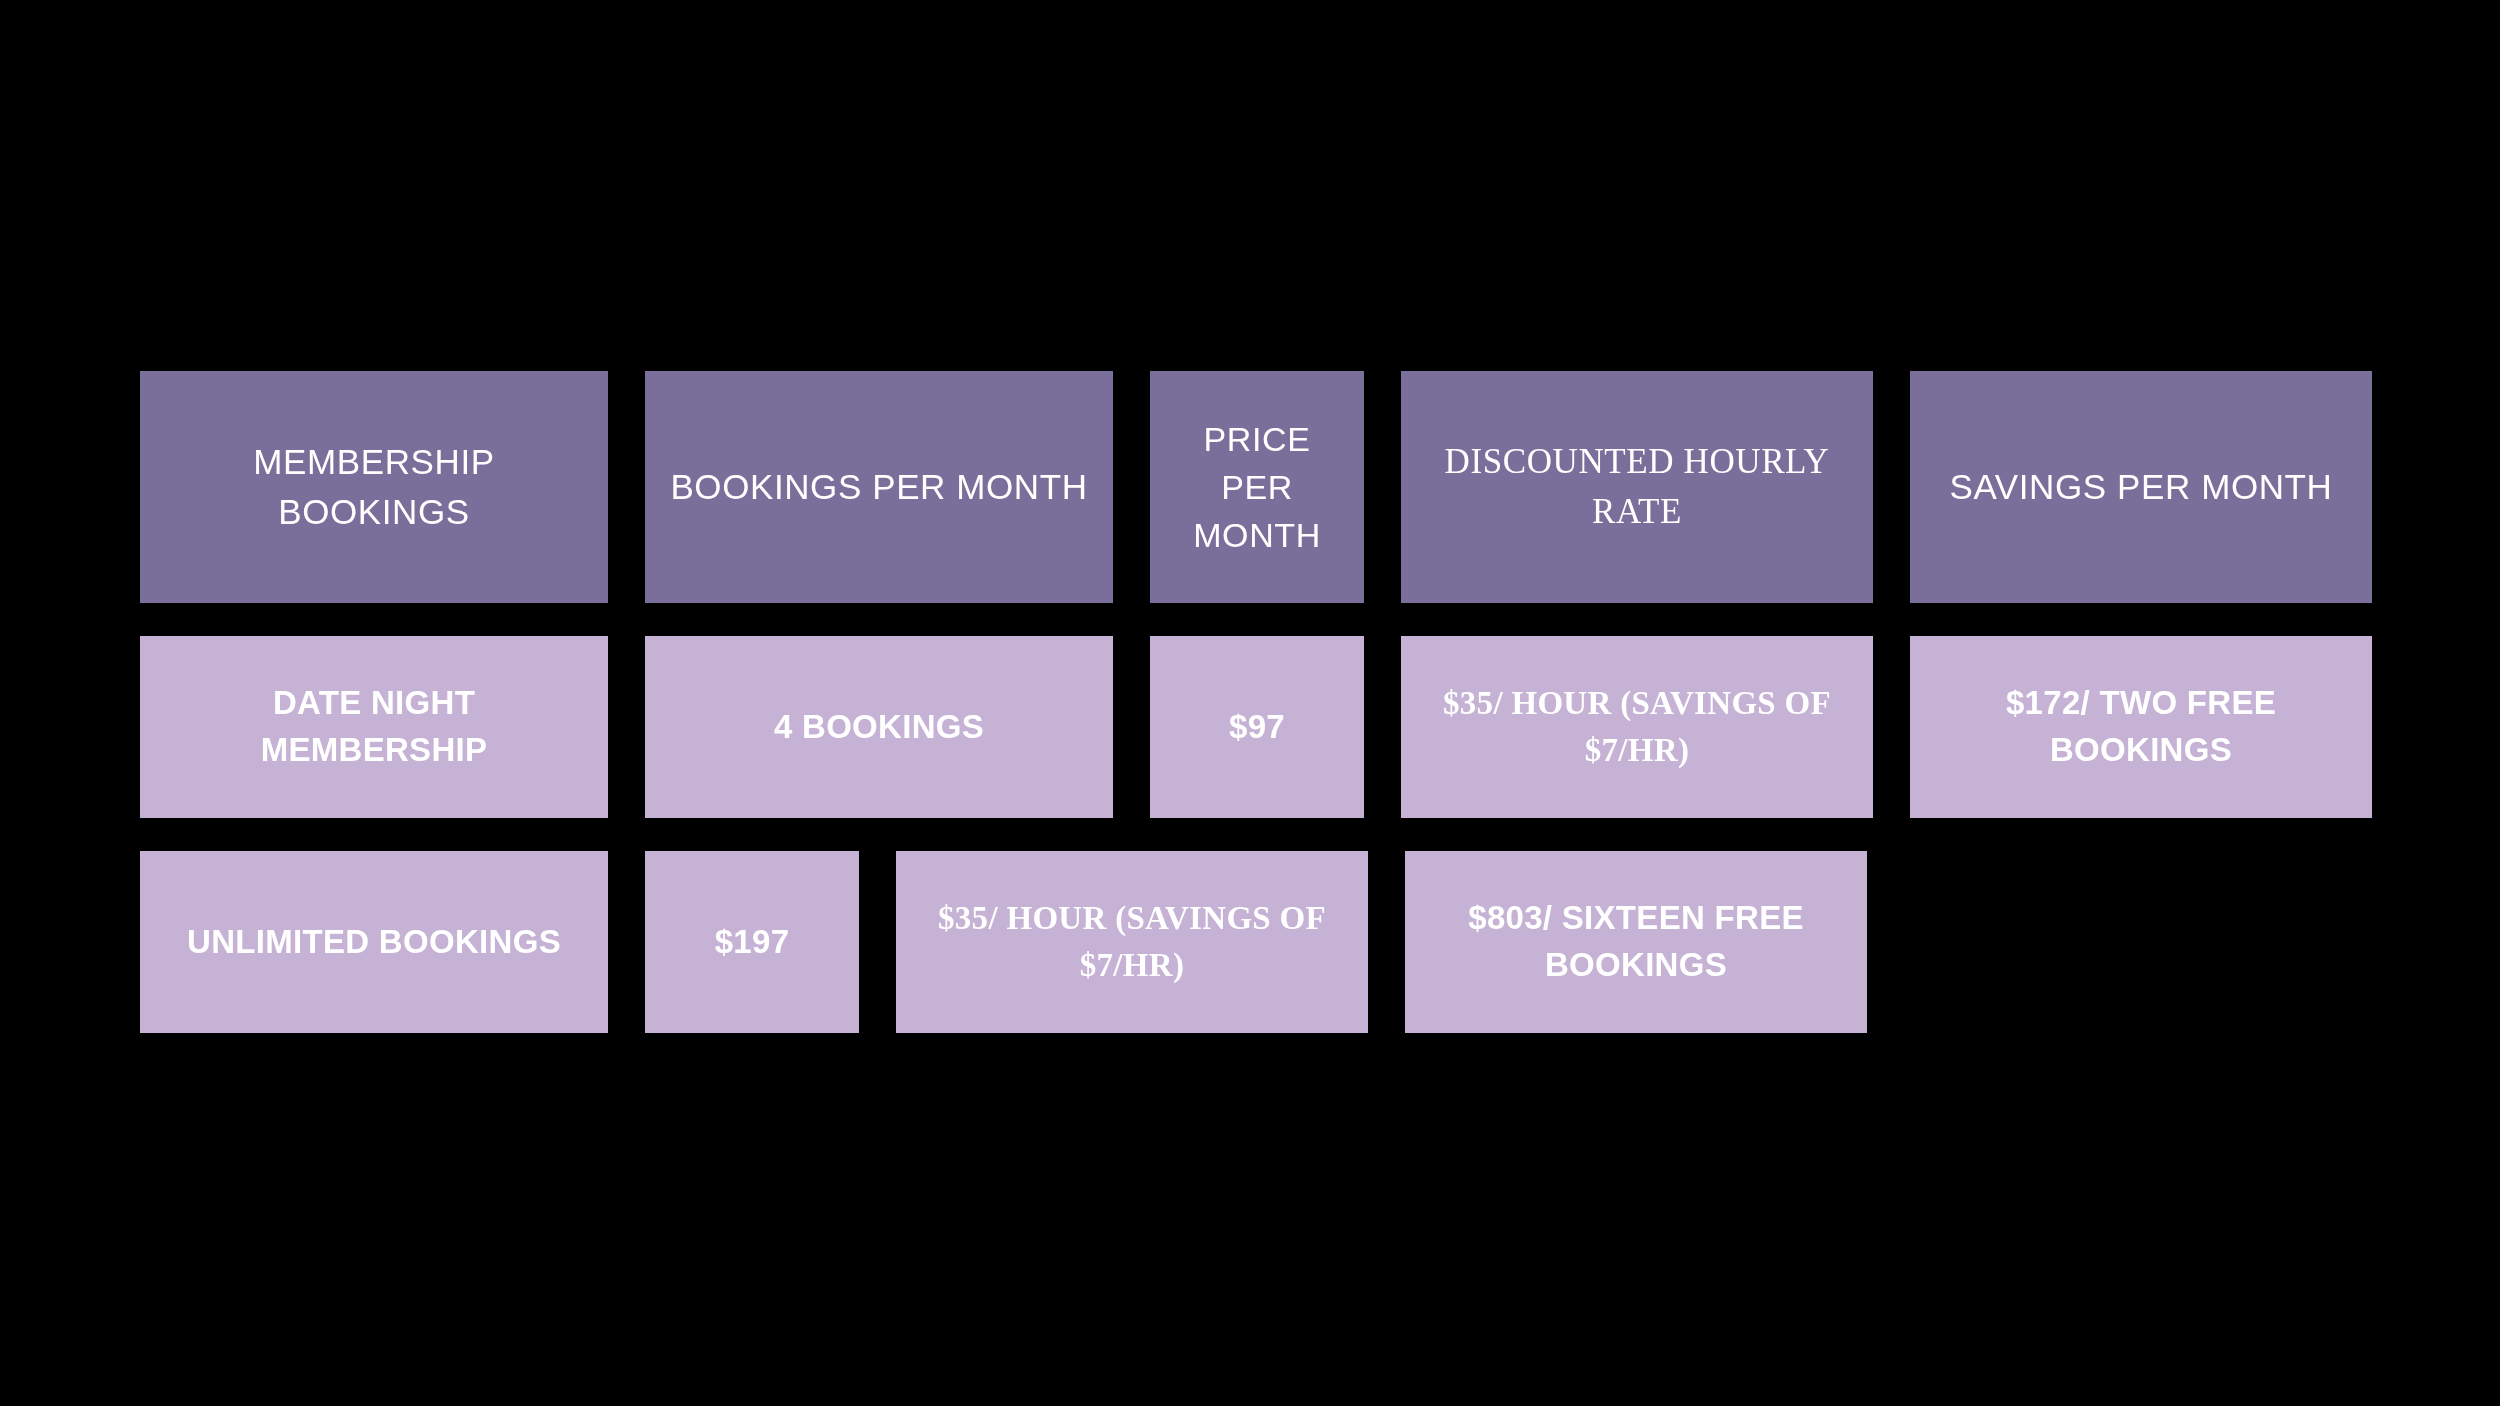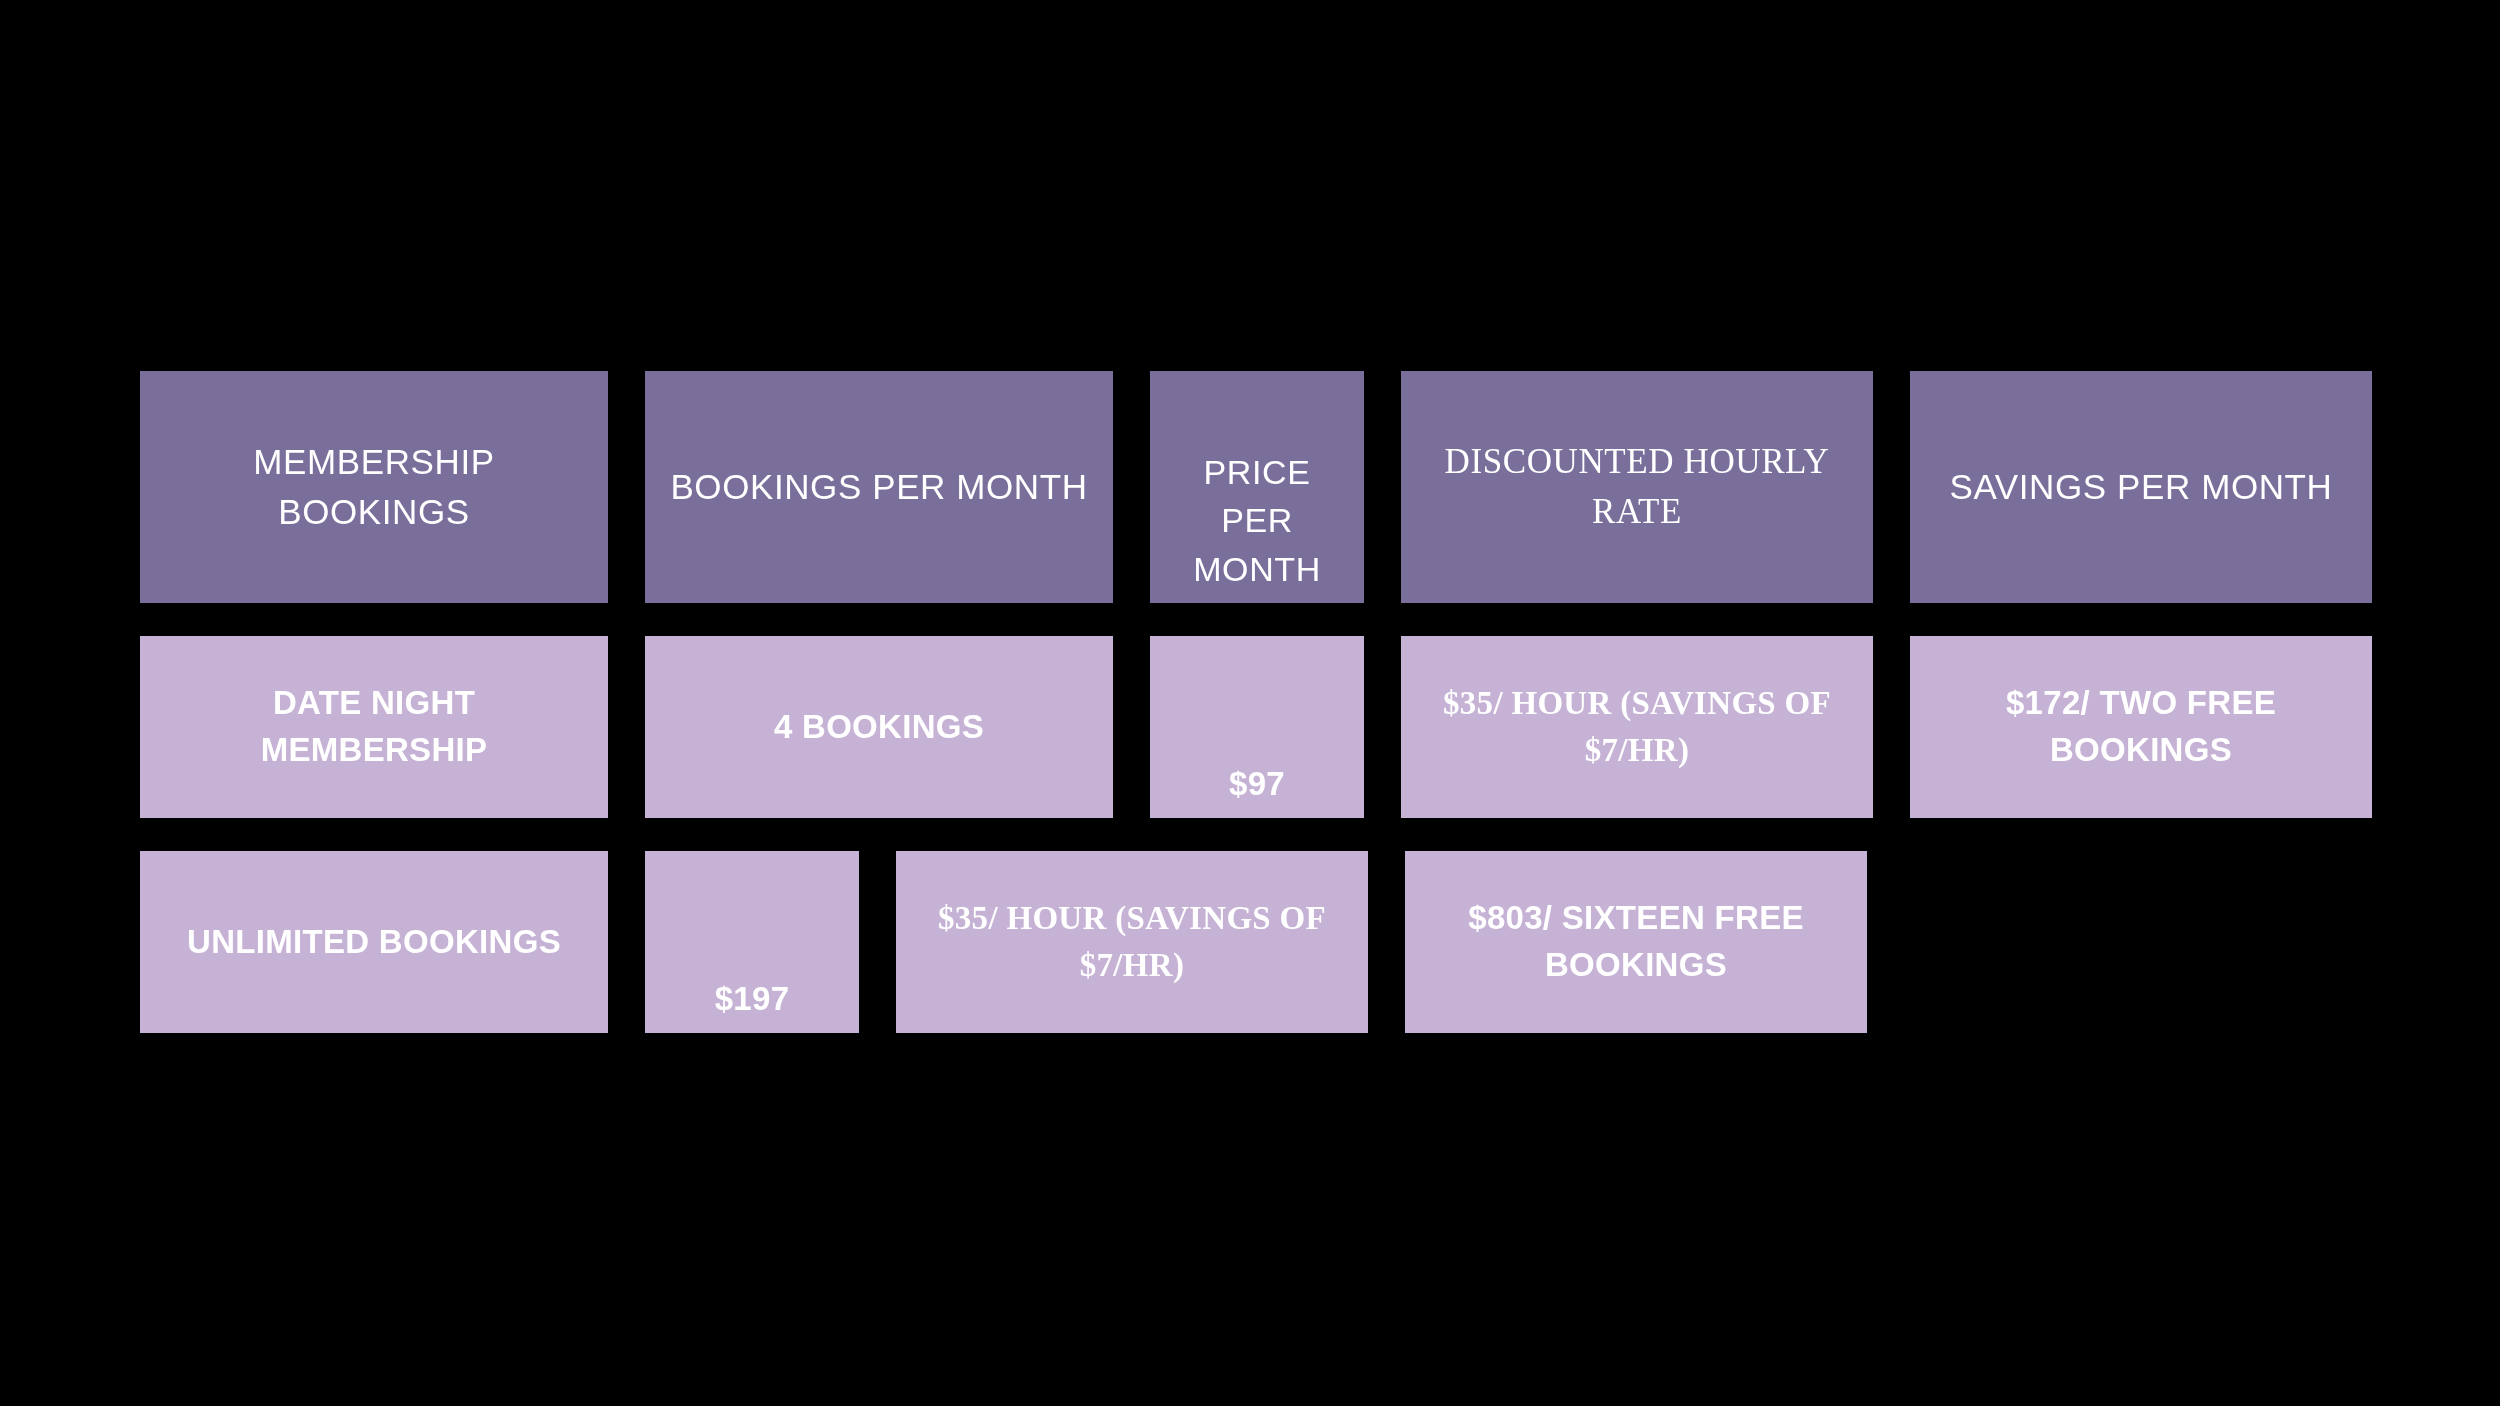--- a/index.html
+++ b/index.html
@@ -46,21 +46,21 @@
     align-items: center;
     justify-content: center;
     text-align: center;
     color: #ffffff;
     padding: 10px 18px;
   }
 
   
   .col-1 { flex: 0 0 468px; }
   .col-2 { flex: 0 0 468px; }
-  .col-3 { flex: 0 0 214px; align-items: flex-end; }
+  .col-3 { flex: 0 0 214px; }
   .col-4 { flex: 0 0 472px; font-family: Liberation Serif, serif; }
   .col-5 { flex: 0 0 462px; }
 
   .header-row .cell {
     background: #7a6f9b;
     height: 232px;
     font-size: 35px;
     font-weight: 400;
     letter-spacing: 0.6px;
     line-height: 1.42;

